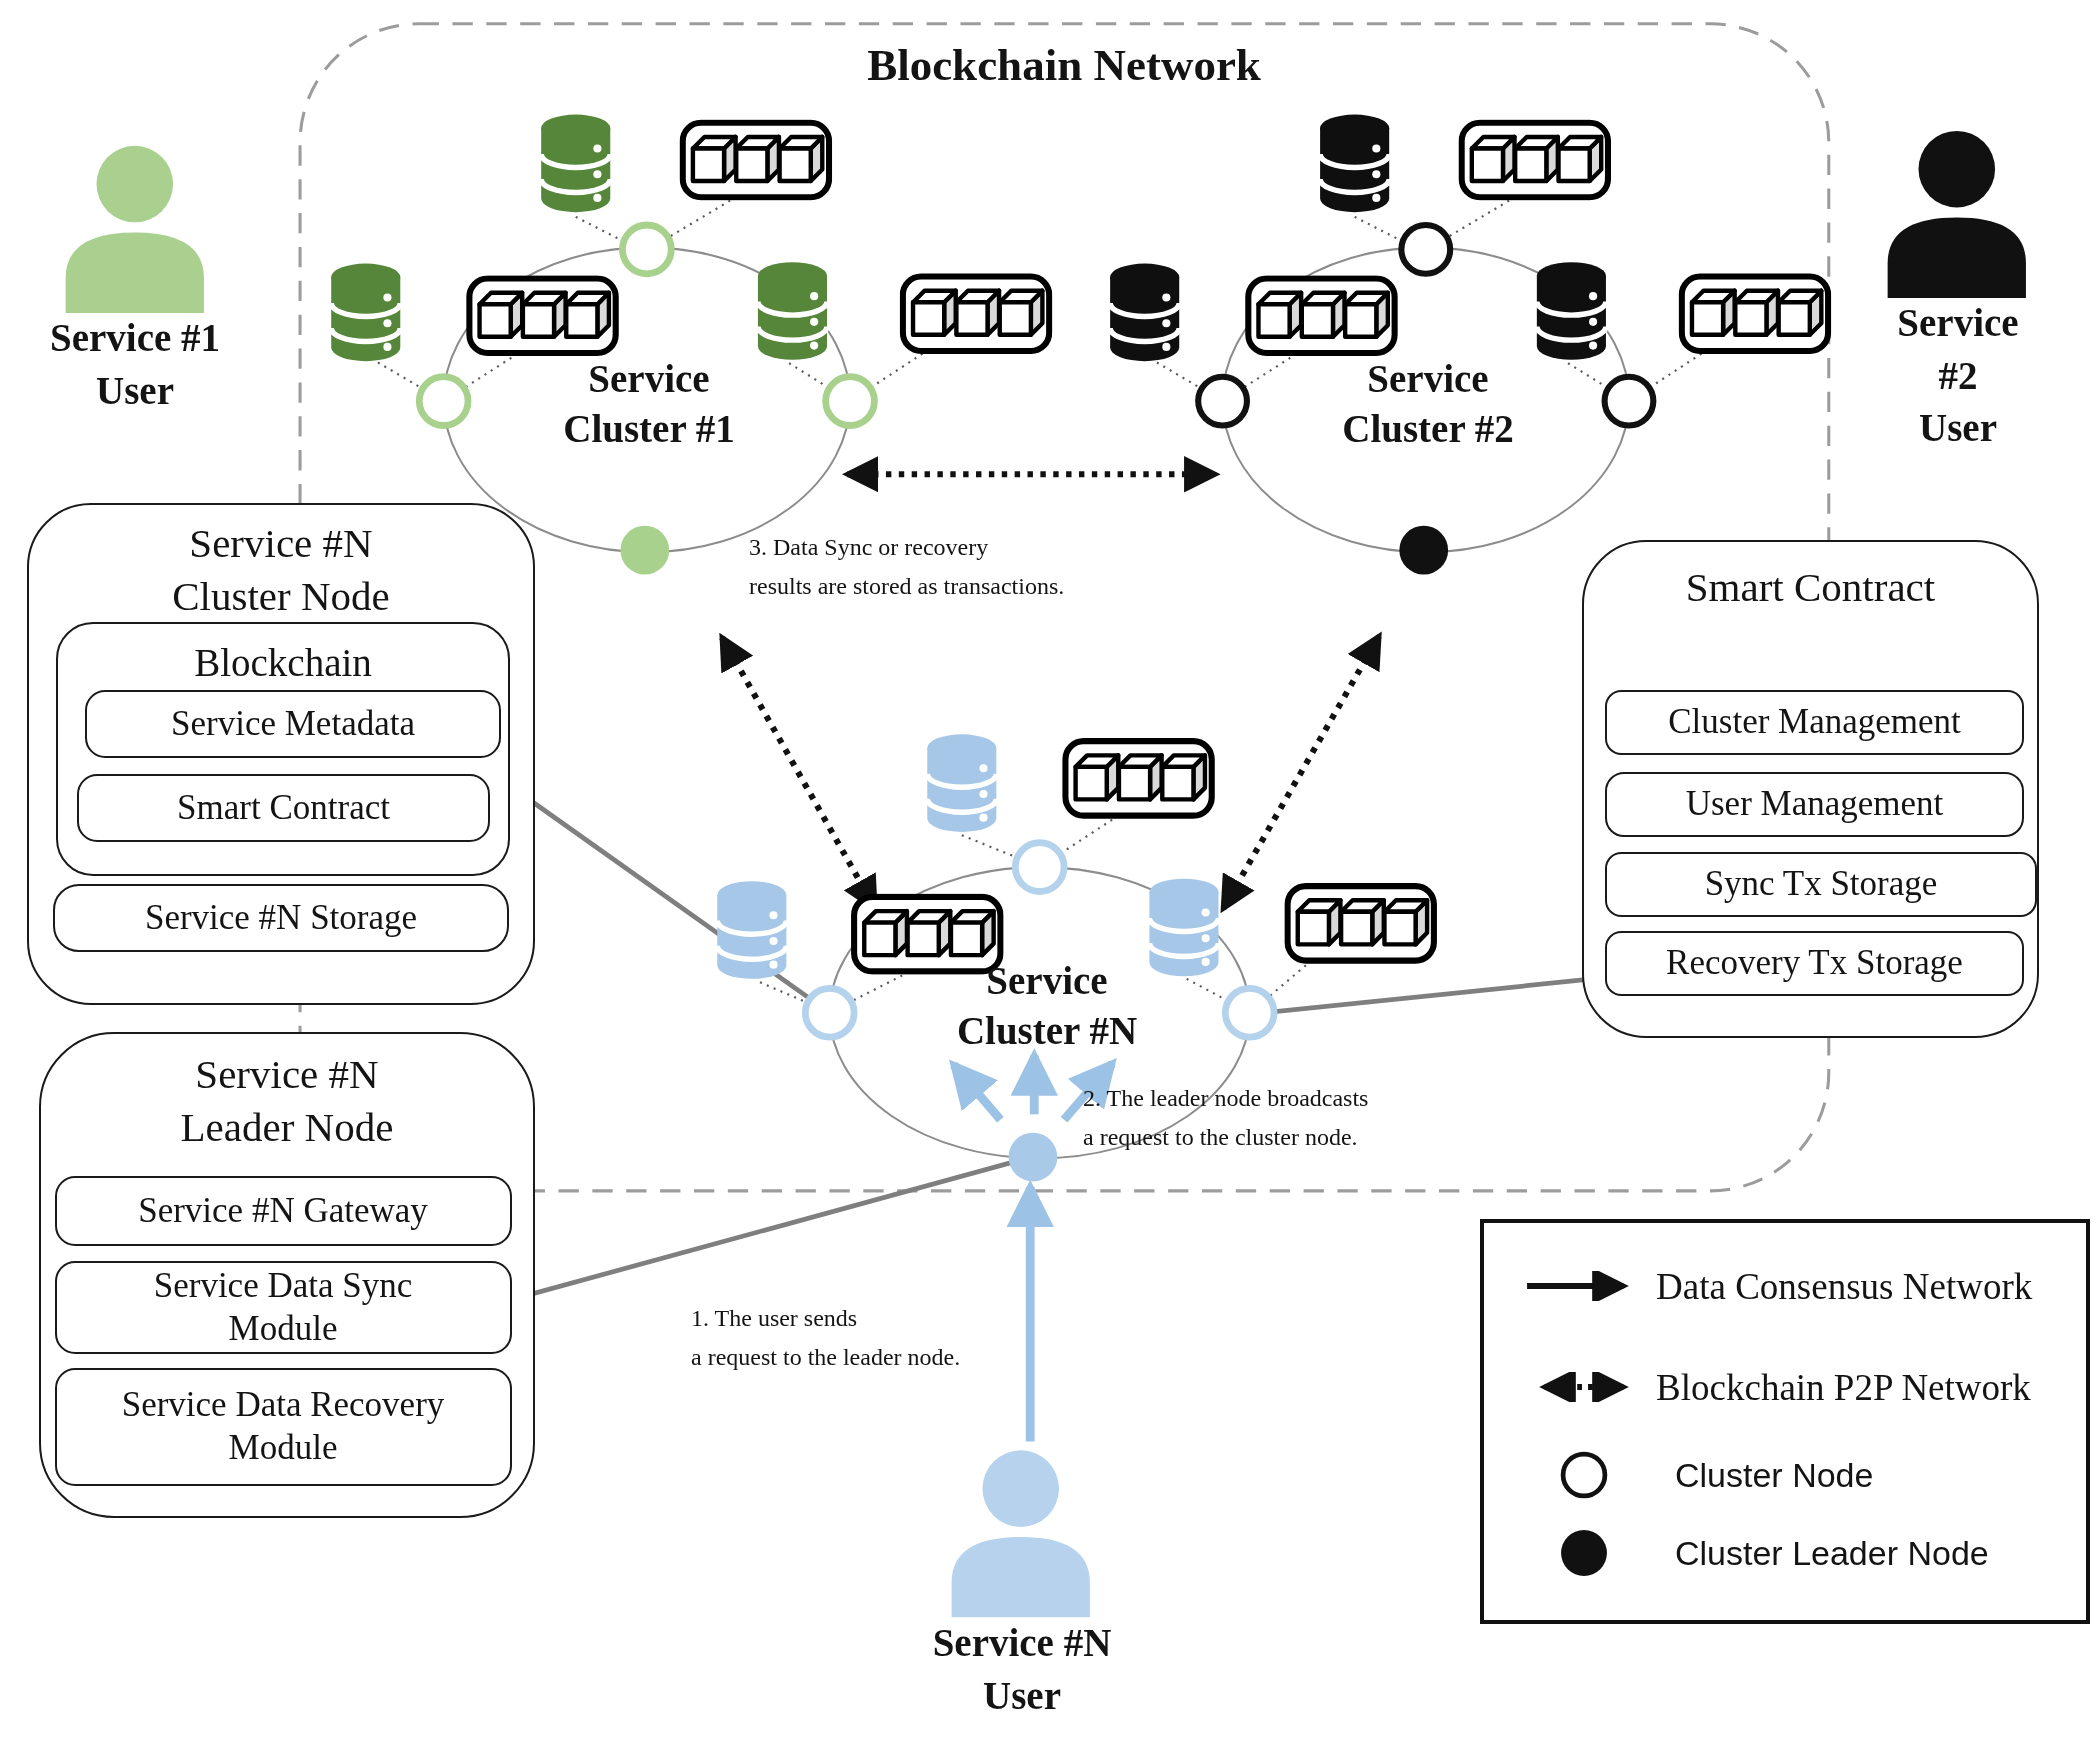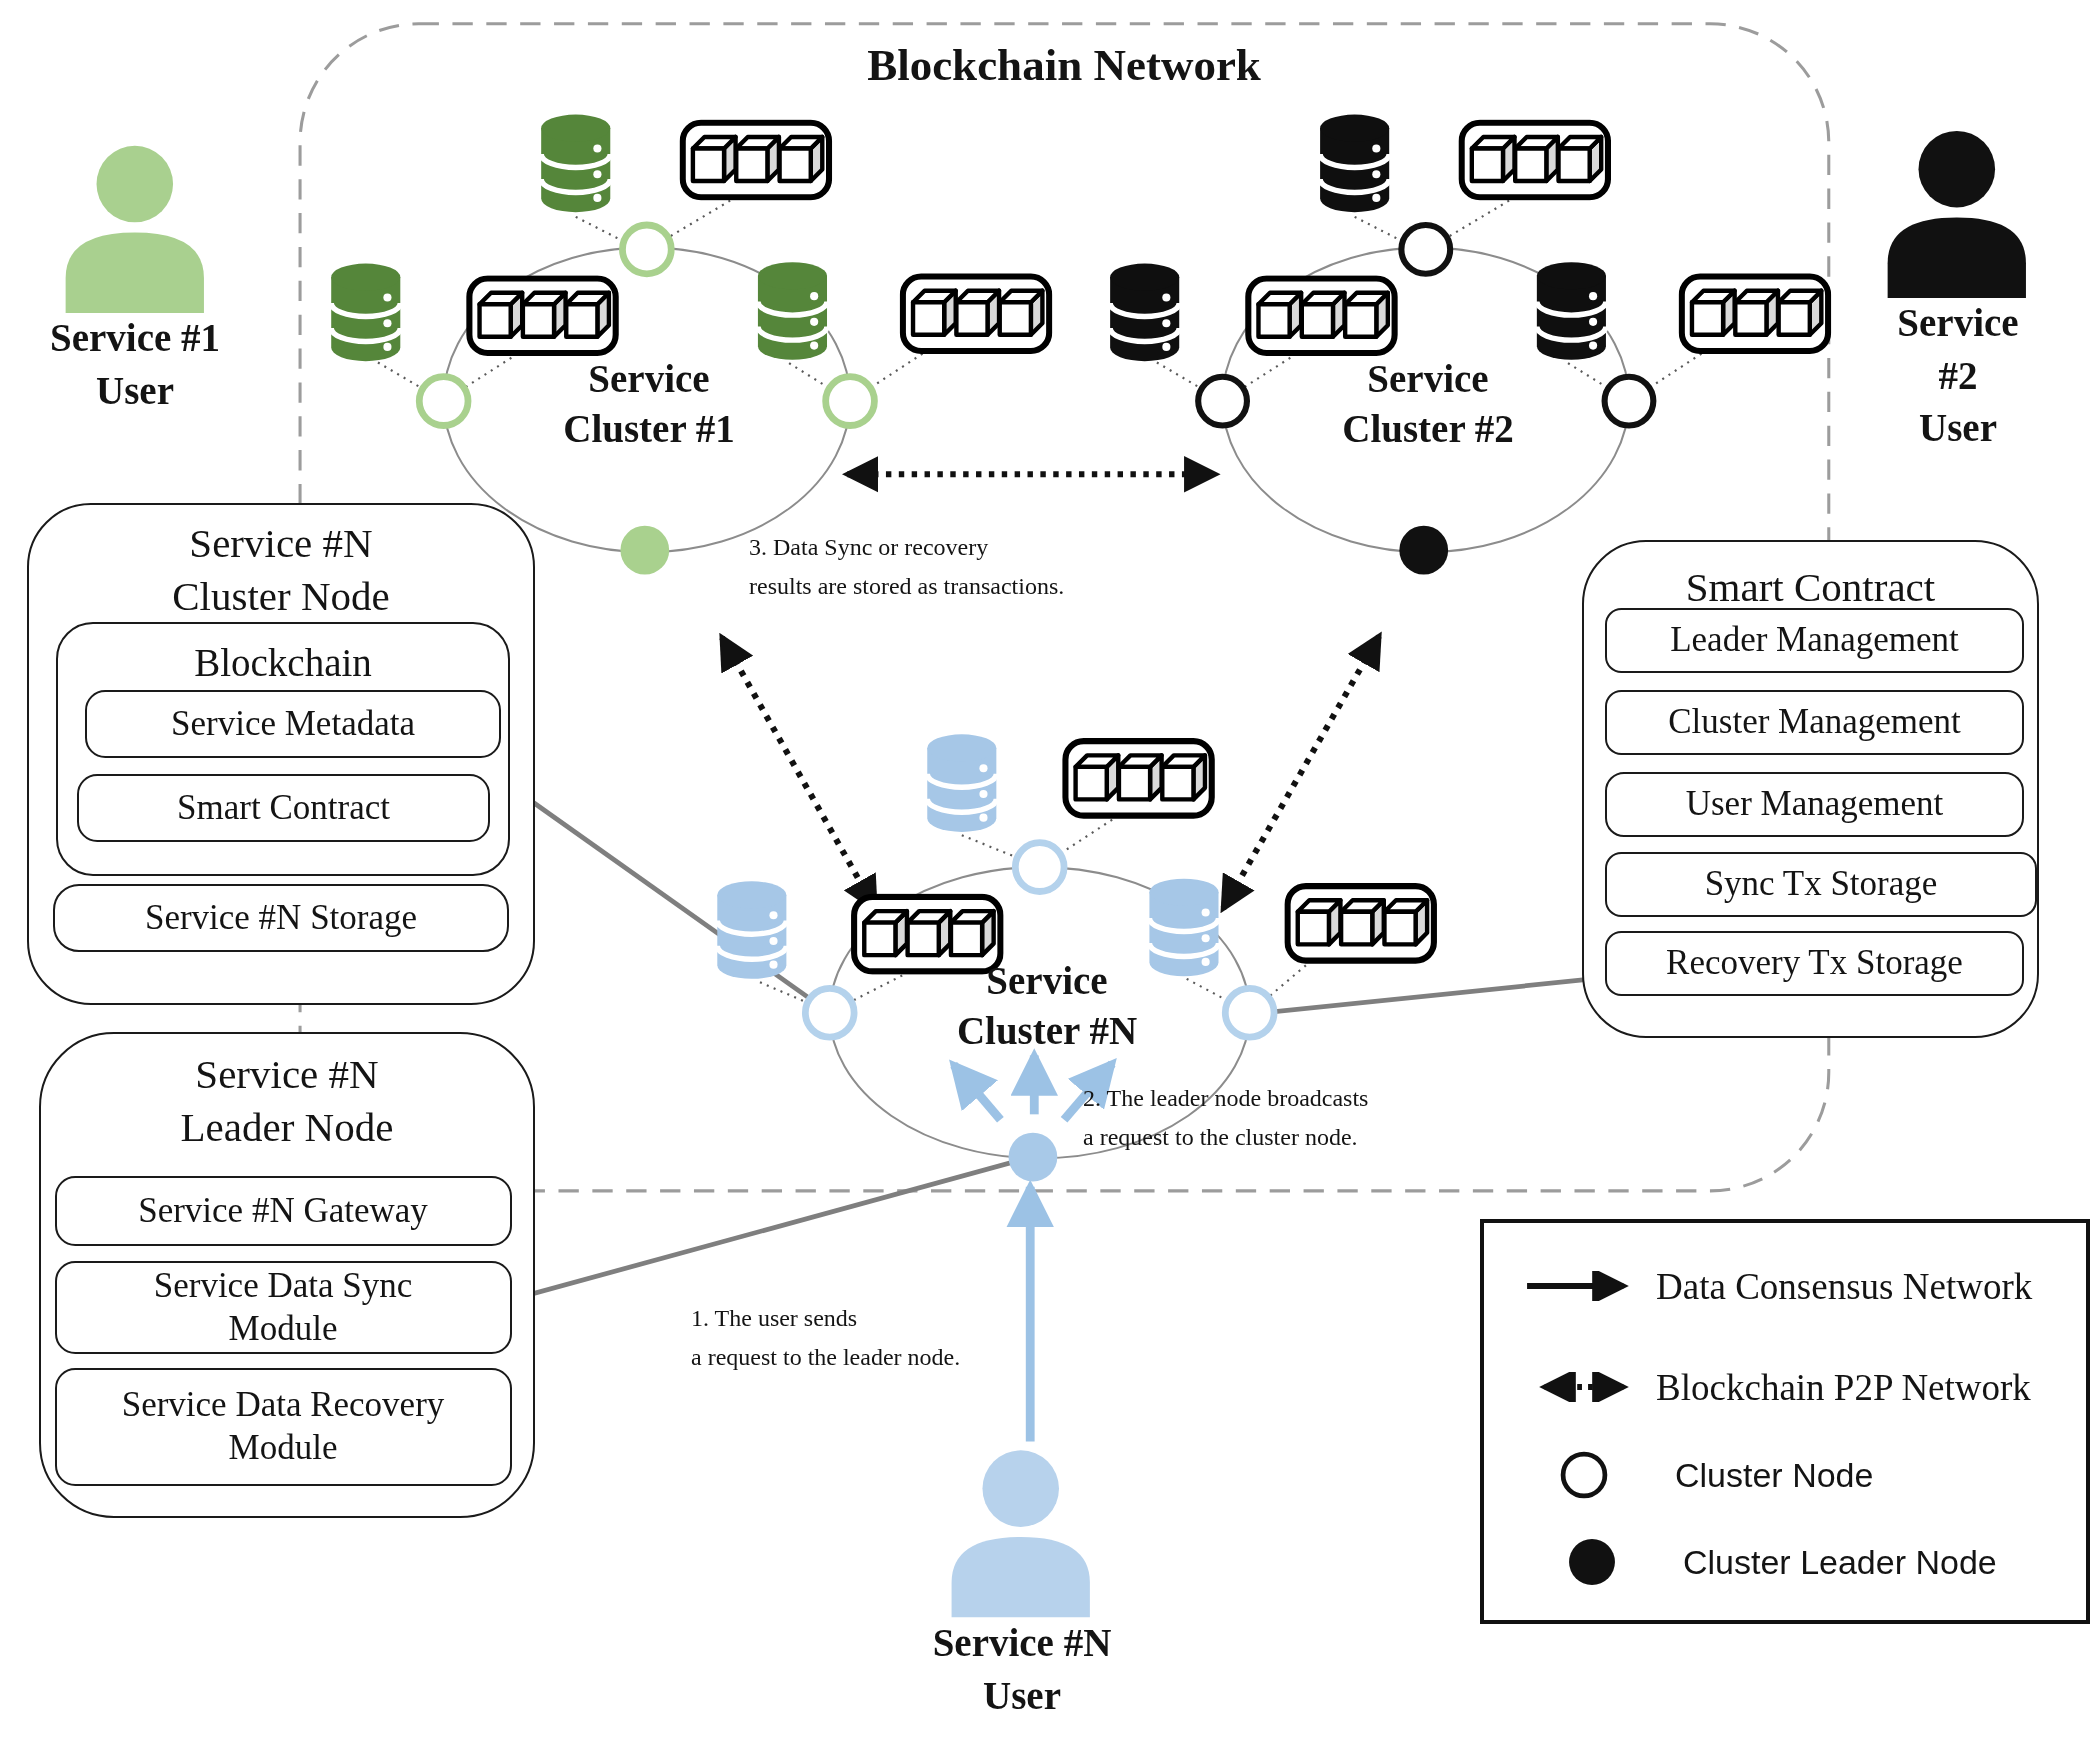--- a/index.html
+++ b/index.html
@@ -208,21 +208,20 @@
 Leader Node</div>
     <div class="ibox item" style="left:13.5px;top:142px;width:457px;height:70px;">Service #N Gateway</div>
     <div class="ibox item" style="left:13.5px;top:227px;width:457px;height:93px;">Service Data Sync
 Module</div>
     <div class="ibox item" style="left:13.5px;top:334px;width:457px;height:118px;">Service Data Recovery
 Module</div>
   </div>
 
   <div class="obox" style="left:1582px;top:540px;width:457px;height:498px;border-radius:64px;">
     <div class="box-title" style="top:19px;">Smart Contract</div>
-    <div class="ibox item" style="left:21px;top:66px;width:419px;height:65px;border-radius:16.3px;">Leader Management</div>
     <div class="ibox item" style="left:21px;top:148px;width:419px;height:65px;border-radius:16.3px;">Cluster Management</div>
     <div class="ibox item" style="left:21px;top:230px;width:419px;height:65px;border-radius:19px;">User Management</div>
     <div class="ibox item" style="left:21px;top:310px;width:432px;height:65px;border-radius:16.3px;">Sync Tx Storage</div>
     <div class="ibox item" style="left:21px;top:389px;width:419px;height:65px;border-radius:16.3px;">Recovery Tx Storage</div>
   </div>
 
   <div class="legend">
     <div class="lrow" style="top:28px;">
       <span class="lico">
         <svg width="122" height="30" viewBox="0 0 180 44">
@@ -240,21 +239,21 @@
       <span class="llab-serif">Blockchain P2P Network</span>
     </div>
     <div class="lrow" style="top:217px;">
       <span class="lico">
         <svg width="54" height="54" viewBox="0 0 80 80">
             <circle cx="40" cy="40" r="31" fill="#fff" stroke="#111" stroke-width="7"></circle>
           </svg>
       </span>
       <span class="llab-sans">Cluster Node</span>
     </div>
-    <div class="lrow" style="top:304px;padding-left:8px;">
+    <div class="lrow" style="top:295px;">
       <span class="lico">
         <svg width="54" height="54" viewBox="0 0 80 80">
             <circle cx="40" cy="40" r="34" fill="#111"></circle>
           </svg>
       </span>
       <span class="llab-sans">Cluster Leader Node</span>
     </div>
   </div>
 
 </div>

